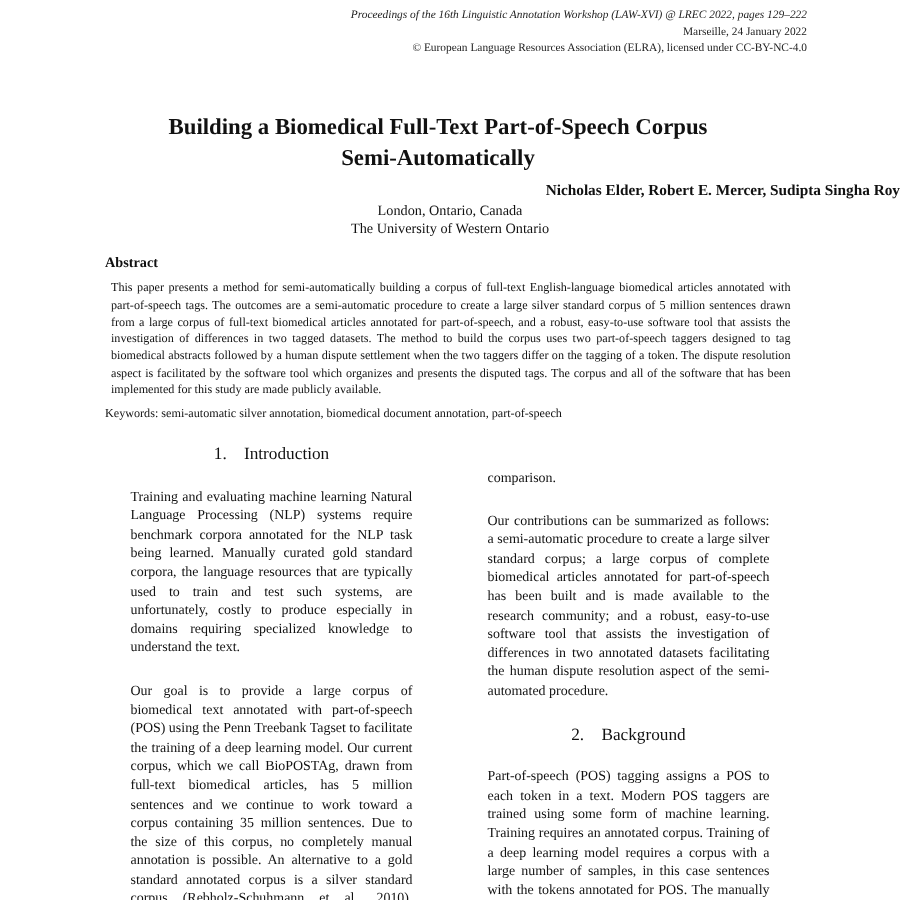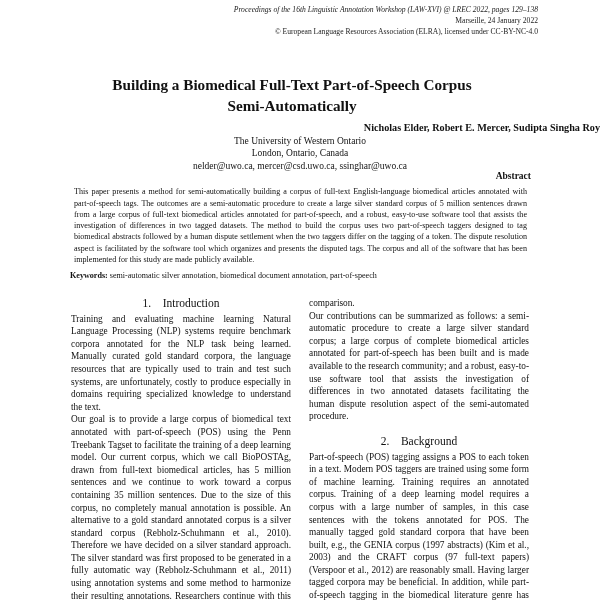--- a/index.html
+++ b/index.html
@@ -3,50 +3,49 @@
 <meta charset="utf-8">
 <style>
   html, body { margin:0; padding:0; background:#fff; }
   body { width:600px; height:600px; overflow:hidden; position:relative; font-family:"Liberation Serif", "DejaVu Serif", serif; color:#111; }
   .header { position:absolute; right:62px; top:4px; text-align:right; font-size:7.6px; line-height:11px; color:#222; }
   .header .venue { font-style:italic; }
   .title { position:absolute; left:0; right:16px; top:74px; text-align:center; font-weight:bold; font-size:15.2px; line-height:21px; }
   .authors { position:absolute; left:0; right:0; top:122px; text-align:center; font-size:9.5px; line-height:12.5px; }
   .authors .names { font-weight:bold; font-size:10.2px;text-align:right; }
   .abstract { position:absolute; left:70px; width:461px; top:171px; font-size:8.1px; line-height:11.3px; text-align:justify; }
-  .abstract h3 { margin:0 0 1px 0; text-align:right; font-size:9.5px; font-weight:bold; }
+  .abstract h3 { margin:0 0 1px 0; text-align:left; font-size:9.5px; font-weight:bold; }
   .abstract p { margin:4px; }
   .keywords { position:absolute; left:70px; top:271px; font-size:8.1px; }
-  .keywords b { font-weight:bold;margin-top:48px; }
+  .keywords b { font-weight:normal;margin-top:48px; }
   .col { position:absolute; top:297px; width:220px; font-size:9.3px; line-height:12.6px; text-align:justify; }
   .col.left { left:71px; }
   .col.right { left:309px; }
   .col h2 { margin:0 0 3px 0; text-align:center; font-size:11.5px; font-weight:normal; }
-  .col p { margin:0; }
+  .col p { margin:16px; }
   .col .h2-spaced { margin-top:12px; }
 </style>
 </head>
 <body>
 
 <div class="header">
-  <div class="venue">Proceedings of the 16th Linguistic Annotation Workshop (LAW-XVI) @ LREC 2022, pages 129–138</div>
+  <div class="venue">Proceedings of the 16th Linguistic Annotation Workshop (LAW-XVI) @ LREC 2022, pages 129–222</div>
   <div>Marseille, 24 January 2022</div>
   <div>© European Language Resources Association (ELRA), licensed under CC-BY-NC-4.0</div>
 </div>
 
 <div class="title">
   <div>Building a Biomedical Full-Text Part-of-Speech Corpus</div>
   <div>Semi-Automatically</div>
 </div>
 
 <div class="authors">
   <div class="names">Nicholas Elder, Robert E. Mercer, Sudipta Singha Roy</div>
+  <div>London, Ontario, Canada</div>
   <div>The University of Western Ontario</div>
-  <div>London, Ontario, Canada</div>
-  <div>nelder@uwo.ca, mercer@csd.uwo.ca, ssinghar@uwo.ca</div>
 </div>
 
 <div class="abstract">
   <h3>Abstract</h3>
   <p>This paper presents a method for semi-automatically building a corpus of full-text English-language biomedical articles annotated with part-of-speech tags. The outcomes are a semi-automatic procedure to create a large silver standard corpus of 5 million sentences drawn from a large corpus of full-text biomedical articles annotated for part-of-speech, and a robust, easy-to-use software tool that assists the investigation of differences in two tagged datasets. The method to build the corpus uses two part-of-speech taggers designed to tag biomedical abstracts followed by a human dispute settlement when the two taggers differ on the tagging of a token. The dispute resolution aspect is facilitated by the software tool which organizes and presents the disputed tags. The corpus and all of the software that has been implemented for this study are made publicly available.</p>
 </div>
 
 <div class="keywords">
   <b>Keywords:</b><span> semi-automatic silver annotation, biomedical document annotation, part-of-speech</span>
 </div>

